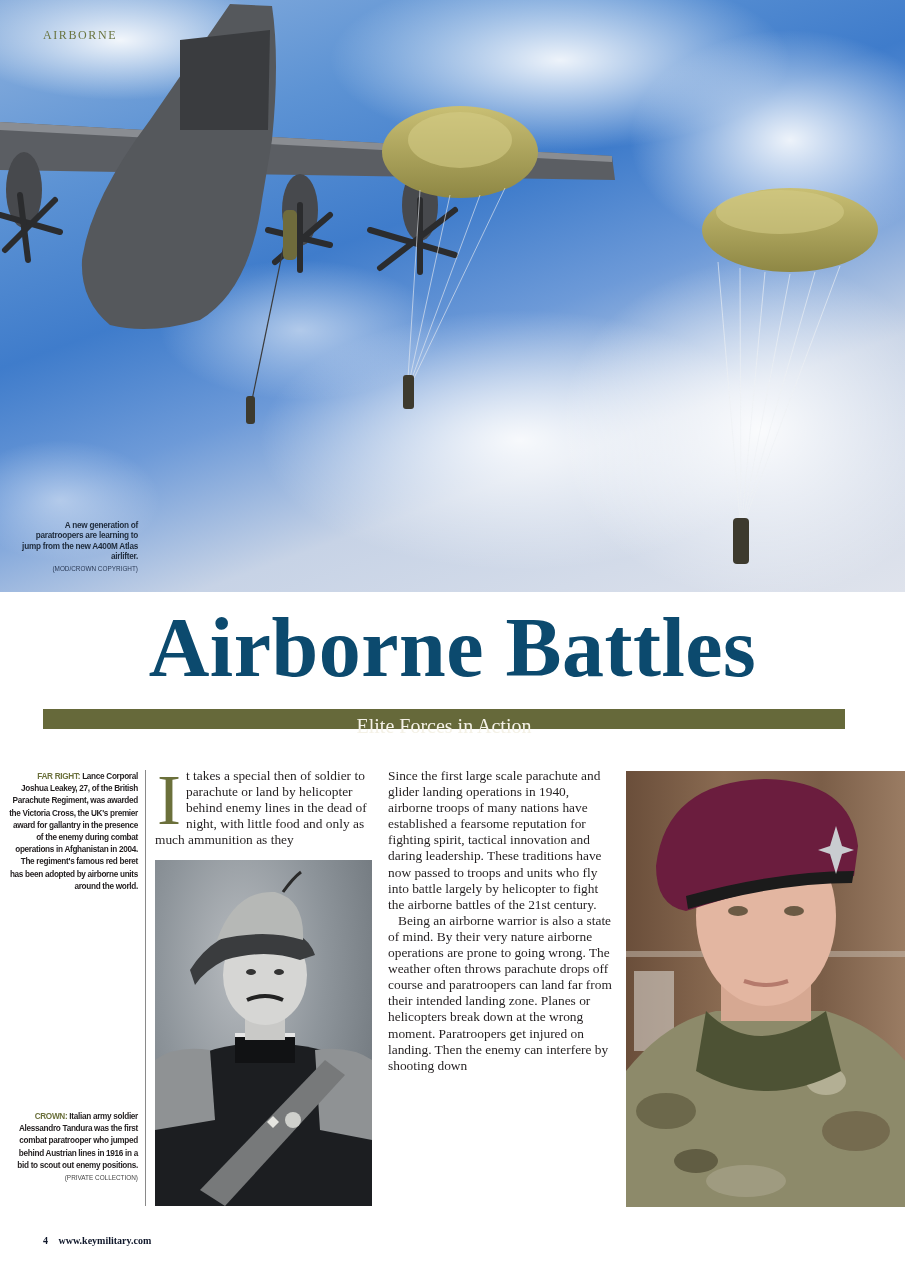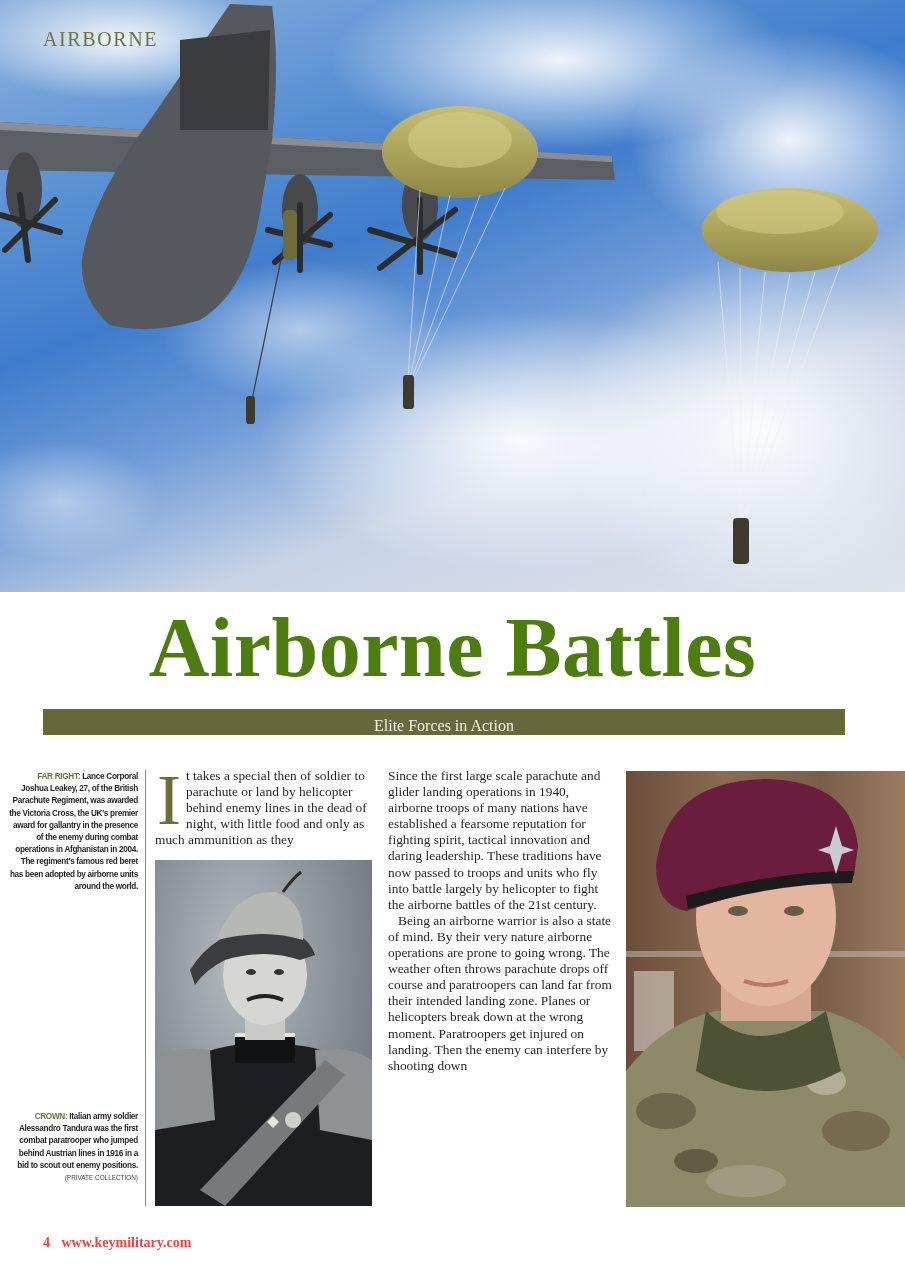--- a/index.html
+++ b/index.html
@@ -3,32 +3,32 @@
 <meta charset="utf-8">
 <style>
   * { box-sizing: border-box; margin: 0; padding: 0; }
   html, body { width: 905px; height: 1280px; background: #ffffff; overflow: hidden; }
   body { position: relative; font-family: "Liberation Serif", "DejaVu Serif", serif; color: #231f20; }
 
   
   .hero { position: absolute; left: 0; top: 0; width: 905px; height: 592px; overflow: hidden;
     background: linear-gradient(160deg, #8fb2de 0%, #5d93d4 22%, #3f7ccb 40%, #6d9ad8 55%, #c7d3e6 72%, #dfe3ec 100%); }
   .hero svg { position: absolute; left: 0; top: 0; }
-  .section-tag { position: absolute; left: 43px; top: 28px; font-size: 20px; letter-spacing: 1.6px;
+  .section-tag { position: absolute; left: 43px; top: 28px; font-size: 12px; letter-spacing: 1.6px;
     color: #6a7540; font-family: "Liberation Serif", serif; }
   .hero-caption { position: absolute; left: 20px; top: 521px; width: 118px; text-align: right;
     font-family: "Liberation Sans", sans-serif; font-size: 8.2px; font-weight: bold; line-height: 10.4px;
     color: #1e2a3a; letter-spacing: -0.25px; }
   .hero-caption .credit { display: block; font-weight: normal; font-size: 6.4px; letter-spacing: 0; color: #2b3b57; margin-top: 1px; }
 
   
   .title { position: absolute; left: 0; width: 905px; top: 598px; text-align: center;
-    font-size: 84px; line-height: 100px; color: #4d7c0f; font-family: "Liberation Serif", serif; letter-spacing: 0.5px; }
-  .subtitle-band { position: absolute; left: 43px; top: 709px; width: 802px; height: 26px; background: #66693a;
-    text-align: center; color: #f4f1e6; font-size: 16px; line-height: 34px; font-family: "Liberation Serif", serif; }
+    font-size: 84px; line-height: 100px; color: #0c4a6e; font-family: "Liberation Serif", serif; letter-spacing: 0.5px; }
+  .subtitle-band { position: absolute; left: 43px; top: 709px; width: 802px; height: 20px; background: #66693a;
+    text-align: center; color: #f4f1e6; font-size: 20px; line-height: 34px; font-family: "Liberation Serif", serif; }
 
   
   .side-caption { position: absolute; left: 8px; width: 130px; text-align: right;
     font-family: "Liberation Sans", sans-serif; font-size: 8.2px; font-weight: bold; line-height: 12.2px;
     color: #231f20; letter-spacing: -0.3px; }
   .side-caption .lead { color: #6b703b; margin-left: 25px; }
   .side-caption .credit { display: block; font-weight: normal; font-size: 6.4px; letter-spacing: 0; color: #444; }
   .cap1 { top: 771px; }
   .cap2 { top: 1111px; }
   .col-rule { position: absolute; left: 145px; top: 770px; width: 1px; height: 436px; background: #8a8a8a; }
@@ -43,21 +43,21 @@
 
   
   .photo-tandura { position: absolute; left: 155px; top: 860px; width: 217px; height: 346px; overflow: hidden;
     background: radial-gradient(ellipse at 40% 30%, #b8bcc0 0%, #8e959b 45%, #636a70 100%); }
 
   
   .photo-leakey { position: absolute; left: 626px; top: 771px; width: 279px; height: 436px; overflow: hidden;
     background: linear-gradient(90deg, #6a4e3a 0%, #8a6b52 35%, #7b5e48 70%, #9a7c63 100%); }
 
   
-  .folio { position: absolute; left: 43px; top: 1235px; font-size: 14px; font-weight: bold; font-family: "Liberation Serif", serif; color: #ef4444; }
+  .folio { position: absolute; left: 43px; top: 1235px; font-size: 10px; font-weight: bold; font-family: "Liberation Serif", serif; color: #0f172a; }
   .folio .num { margin-right: 8px; }
 </style>
 </head>
 <body>
 
 <div class="hero">
   <svg width="905" height="592" viewBox="0 0 905 592">
     <defs>
       <radialGradient id="cloud" cx="50%" cy="50%" r="50%">
         <stop offset="0%" stop-color="#ffffff" stop-opacity="0.9"></stop>
@@ -120,20 +120,24 @@
       <line x1="718" y1="262" x2="740" y2="520"></line>
         <line x1="740" y1="268" x2="741" y2="520"></line>
       <line x1="765" y1="272" x2="742" y2="520"></line>
         <line x1="790" y1="274" x2="743" y2="520"></line>
       <line x1="815" y1="272" x2="744" y2="520"></line>
         <line x1="840" y1="266" x2="745" y2="520"></line>
     </g>
     <rect x="733" y="518" width="16" height="46" rx="4" fill="#3d3a2e"></rect>
   </svg>
   <div class="section-tag">AIRBORNE</div>
+  <div class="hero-caption">
+    <span>A new generation of paratroopers are learning to jump from the new A400M Atlas airlifter.</span>
+    <span class="credit">(MOD/CROWN COPYRIGHT)</span>
+  </div>
 </div>
 
 <h1 class="title">Airborne Battles</h1>
 <div class="subtitle-band">
   <span>Elite Forces in Action</span>
 </div>
 
 <div class="side-caption cap1">
   <span class="lead">FAR RIGHT:</span><span> Lance Corporal Joshua Leakey, 27, of the British Parachute Regiment, was awarded the Victoria Cross, the UK's premier award for gallantry in the presence of the enemy during combat operations in Afghanistan in 2004. The regiment's famous red beret has been adopted by airborne units around the world.</span>
 </div>

